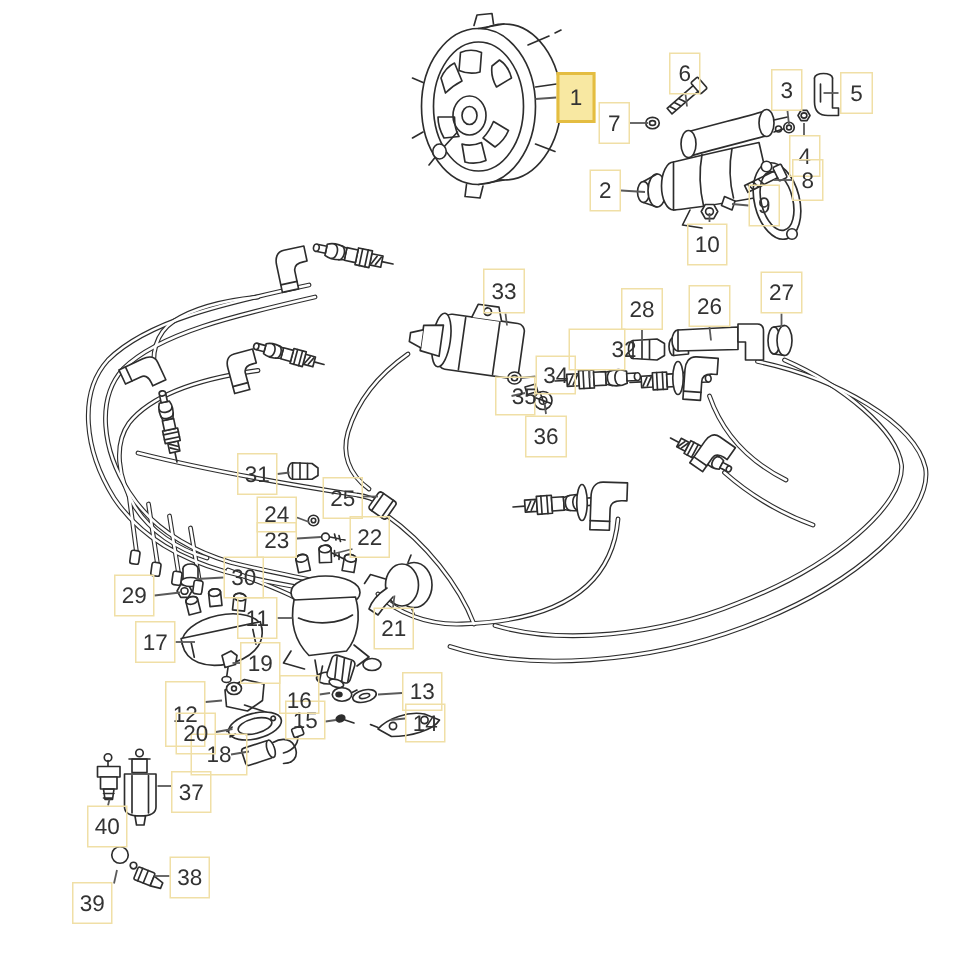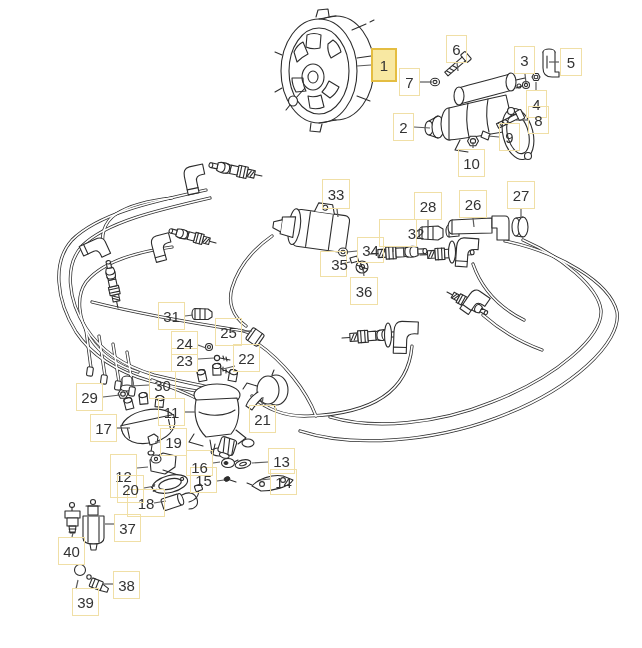--- a/index.html
+++ b/index.html
@@ -534,32 +534,32 @@
       </div>
       <div class="part-label" style="left: 379px; top: 219px; width: 28px; height: 28px; padding-left: 36px;">
         <span>32</span>
       </div>
       <div class="part-label" style="left: 322px; top: 179px; width: 28px; height: 30px;">
         <span>33</span>
       </div>
       <div class="part-label" style="left: 357px; top: 237px; width: 27px; height: 26px;">
         <span>34</span>
       </div>
-      <div class="part-label" style="left: 320px; top: 251px; width: 27px; height: 26px; padding-left: 12px;">
+      <div class="part-label" style="left: 330px; top: 251px; width: 27px; height: 26px; padding-left: 12px;">
         <span>35</span>
       </div>
       <div class="part-label" style="left: 350px; top: 277px; width: 28px; height: 28px;">
         <span>36</span>
       </div>
       <div class="part-label" style="left: 114px; top: 514px; width: 27px; height: 28px;">
         <span>37</span>
       </div>
       <div class="part-label" style="left: 113px; top: 571px; width: 27px; height: 28px;">
         <span>38</span>
       </div>
-      <div class="part-label" style="left: 72px; top: 588px; width: 27px; height: 28px;">
+      <div class="part-label" style="left: 48px; top: 588px; width: 27px; height: 28px;">
         <span>39</span>
       </div>
       <div class="part-label" style="left: 58px; top: 537px; width: 27px; height: 28px;">
         <span>40</span>
       </div>
     </div>
 </div>
 
 </body></html>

